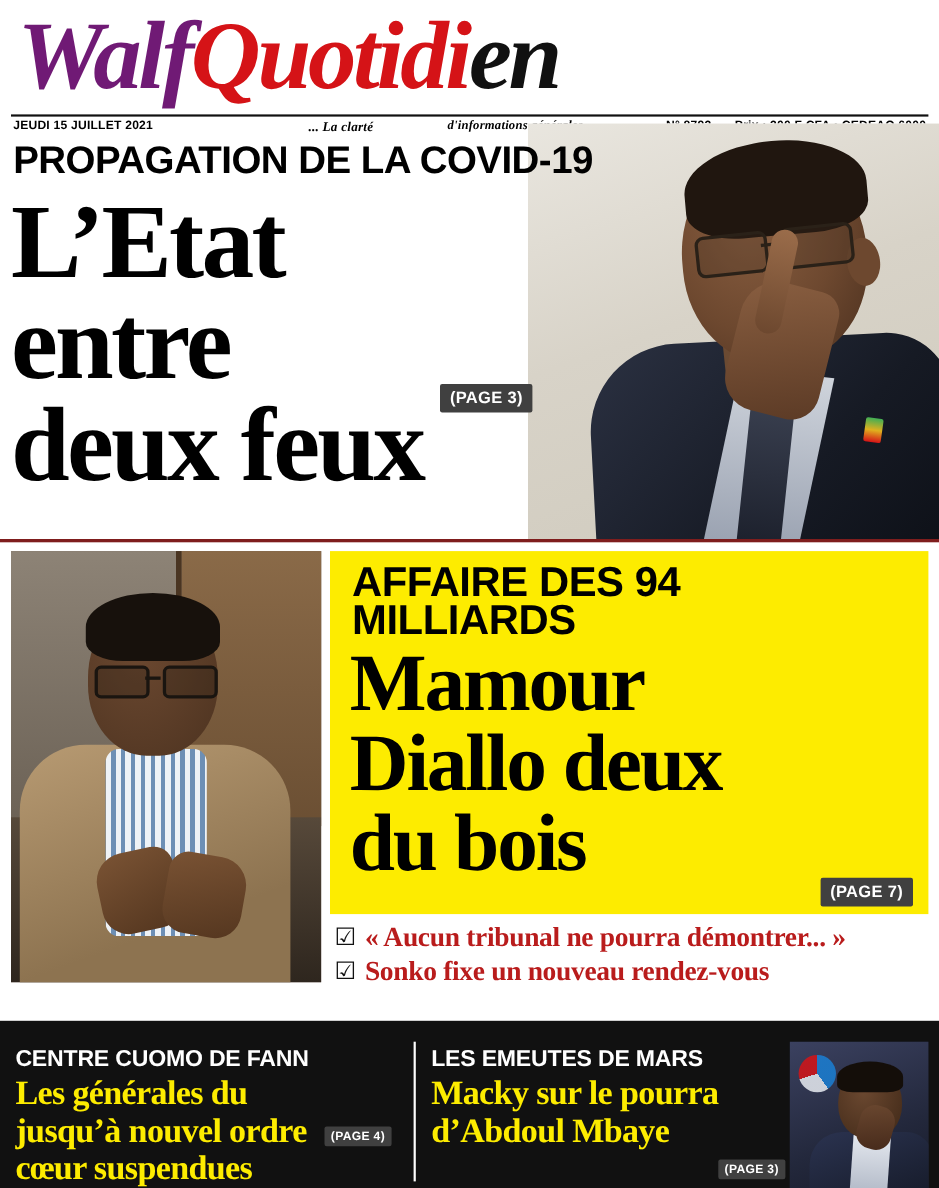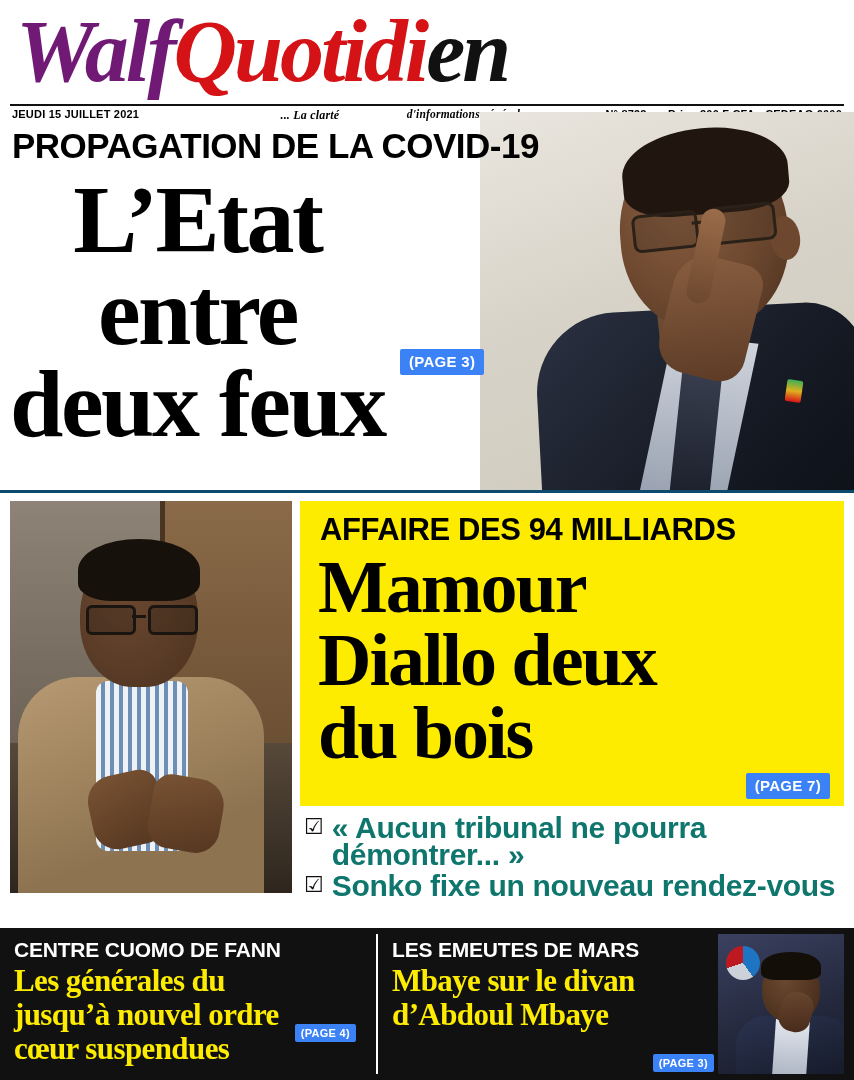--- a/index.html
+++ b/index.html
@@ -72,22 +72,21 @@
     margin-left: 46px;
   }
   .mast-num { font-size: 11px; font-weight: bold; margin-left: 54px; }
   .mast-price { font-size: 11px; font-weight: bold; }
 
   
   .lead {
     position: relative;
     height: 378px;
     overflow: hidden;
-    border-bottom: 3px solid #0c4a6e;
-    text-align: center;
+    border-bottom: 3px solid #7f1d1d;
   }
   .lead-kicker {
     position: absolute;
     top: 16px;
     left: 12px;
     font-size: 35px;
     font-weight: bold;
     letter-spacing: -0.5px;
     line-height: 36px;
   }
@@ -96,21 +95,21 @@
     top: 62px;
     left: 10px;
     font-family: "Liberation Serif", serif;
     font-weight: bold;
     font-size: 96px;
     line-height: 92px;
     letter-spacing: -2.5px;
   }
   .page-tag {
     display: inline-block;
-    background: #3b82f6;
+    background: #404040;
     color: #fff;
     font-weight: bold;
     font-size: 15px;
     padding: 4px 9px 5px 9px;
     border-radius: 2px;
     letter-spacing: 0.3px;
     white-space: nowrap;
   }
   .lead-tag {
     position: absolute;
@@ -337,21 +336,21 @@
     flex-direction: column;
   }
   .yellow-box {
     background: #fdec00;
     position: relative;
     height: 330px;
     padding: 12px 14px 0 14px;
     box-sizing: border-box;
   }
   .yb-kicker {
-    font-size: 31px;
+    font-size: 38px;
     font-weight: bold;
     letter-spacing: -0.4px;
     line-height: 34px;
     padding-left: 6px;
   }
   .yb-head {
     font-family: "Liberation Serif", serif;
     font-weight: bold;
     font-size: 74px;
     line-height: 73px;
@@ -373,42 +372,43 @@
     align-items: flex-start;
     gap: 8px;
     margin-bottom: 4px;
   }
   .bullet .chk {
     font-size: 22px;
     line-height: 26px;
     color: #111;
   }
   .bullet .btxt {
-    font-family: Liberation Sans, sans-serif;
-    font-weight: bold;
-    font-size: 30px;
+    font-family: Liberation Serif, serif;
+    font-weight: bold;
+    font-size: 25px;
     line-height: 27px;
-    color: #0f766e;
+    color: #b91c1c;
     letter-spacing: -0.3px;
   }
 
   
   .bottom {
     position: absolute;
     left: 0; right: 0; bottom: 0;
     height: 152px;
     background: #111111;
     display: flex;
     padding: 6px 10px 6px 10px;
     box-sizing: border-box;
     gap: 0;
   }
   .bcol {
     position: relative;
     box-sizing: border-box;
+    margin-top: 13px;
   }
   .bcol.left {
     width: 368px;
     padding: 4px 12px 0 4px;
     border-right: 2px solid #fff;
   }
   .bcol.right {
     flex: 1 1 auto;
     padding: 4px 0 0 14px;
   }
@@ -604,21 +604,21 @@
     <div class="b-tag-left">
       <span class="page-tag small">(PAGE 4)</span>
     </div>
   </div>
 
   <div class="bcol right">
     <div class="b-kicker">
       <div>LES EMEUTES DE MARS</div>
     </div>
     <div class="b-head">
-      <div>Mbaye sur le divan</div>
+      <div>Macky sur le pourra</div>
       <div>d’Abdoul Mbaye</div>
     </div>
     <div class="b-tag-right">
       <span class="page-tag small">(PAGE 3)</span>
     </div>
     <div class="b-photo">
       <div class="bp-bg"></div>
       <div class="bp-logo"></div>
       <div class="bp-body"></div>
       <div class="bp-shirt"></div>

